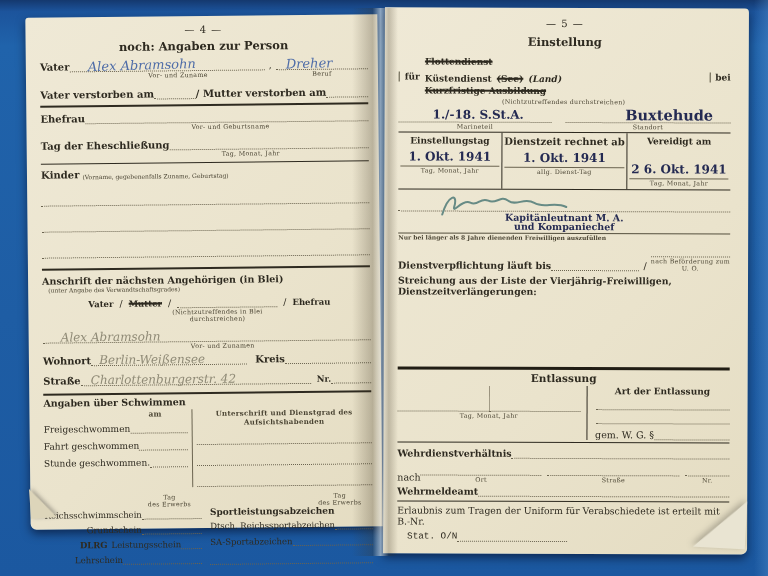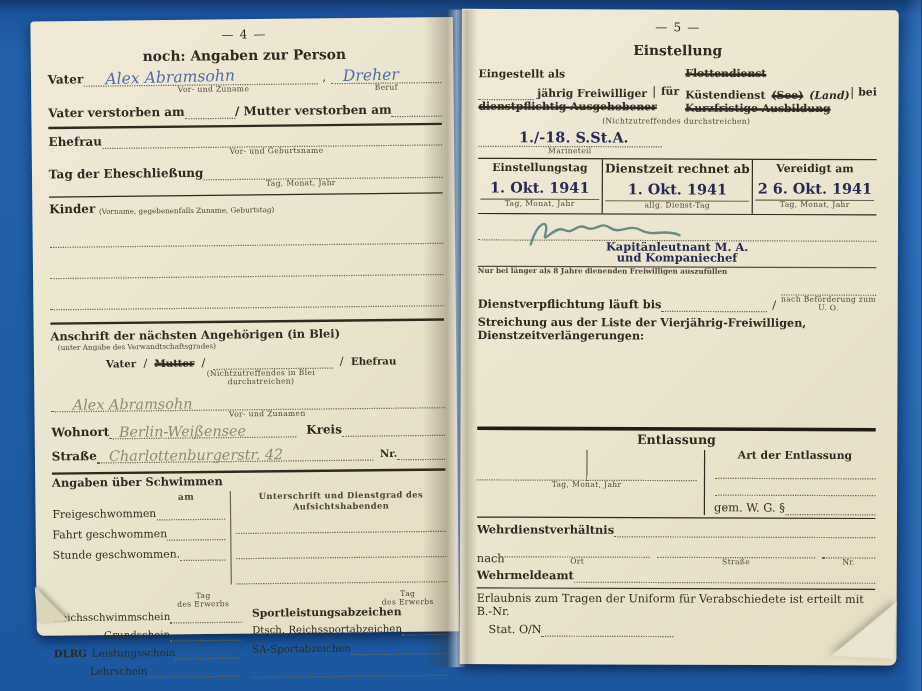--- a/index.html
+++ b/index.html
@@ -188,21 +188,21 @@
         <div class="row">
             <span class="lbl-sm" style="font-weight:normal;font-size:8.5px;">Reichsschwimmschein</span>
             <span class="dot"></span>
           </div>
         <div class="row" style="margin-top:3px;">
             <span style="width:42px;"></span>
             <span class="lbl-sm" style="font-weight:normal;font-size:8.5px;">Grundschein</span>
             <span class="dot"></span>
           </div>
         <div class="row" style="margin-top:3px;">
-            <span class="lbl-sm" style="font-size:8.5px;">DLRG</span>
+            <span class="lbl-sm" style="font-size:8.5px;margin-left:35px;">DLRG</span>
             <span class="lbl-sm" style="font-weight:normal;font-size:8.5px;margin-left:4px;">Leistungsschein</span>
             <span class="dot"></span>
           </div>
         <div class="row" style="margin-top:3px;">
             <span style="width:30px;"></span>
             <span class="lbl-sm" style="font-weight:normal;font-size:8.5px;">Lehrschein</span>
             <span class="dot"></span>
           </div>
       </div>
       <div style="flex:1;padding-left:8px;">
@@ -224,28 +224,20 @@
           </div>
       </div>
     </div>
   </div>
 
   <div class="page page-right">
     <div class="pgnum">— 5 —</div>
     <div class="h1" style="margin:6px 0 8px;">Einstellung</div>
 
     <div style="display:flex;align-items:center;">
-      <div style="width:44%;">
-        <div class="lbl-sm" style="font-size:9px;">Eingestellt als</div>
-        <div class="row" style="margin-top:4px;">
-            <span class="dot" style="max-width:46px;"></span>
-            <span class="lbl-sm" style="font-size:9px;margin-left:3px;">jährig Freiwilliger</span>
-          </div>
-        <div class="lbl-sm strike" style="font-size:9px;margin-top:1px;">dienstpflichtig Ausgehobener</div>
-      </div>
       <div class="lbl-sm" style="font-size:9px;padding:0 5px;border-left:1px solid #55503e;">für</div>
       <div style="flex:1;">
         <div class="lbl-sm strike" style="font-size:9px;">Flottendienst</div>
         <div style="white-space:nowrap;">
           <span class="lbl-sm" style="font-size:9px;text-align:right;">Küstendienst</span>
           <span class="lbl-sm strike" style="font-size:9px;">(See)</span>
           <span class="lbl-sm" style="font-size:9px;font-style:italic;">(Land)</span>
         </div>
         <div class="lbl-sm strike" style="font-size:9px;">Kurzfristige Ausbildung</div>
       </div>
@@ -254,38 +246,45 @@
     <div class="sub" style="margin:2px 0 0 90px;width:150px;">(Nichtzutreffendes durchstreichen)</div>
 
     <div style="display:flex;margin-top:2px;">
       <div style="width:46%;">
         <div class="row" style="position:relative;height:16px;">
             <span class="dot"></span>
           <span class="stamp" style="position:absolute;left:34px;bottom:1px;font-size:12px;">1./-18. S.St.A.</span>
         </div>
         <div class="sub">Marineteil</div>
       </div>
+      <div style="flex:1;margin-left:14px;">
+        <div class="row" style="position:relative;height:16px;">
+            <span class="dot"></span>
+          <span class="stamp" style="position:absolute;left:60px;bottom:0;font-size:14.5px;">Buxtehude</span>
+        </div>
+        <div class="sub">Standort</div>
+      </div>
     </div>
 
     <div class="enl-table">
       <div class="cell ctr" style="flex:1;padding:3px 2px;">
         <div class="lbl-sm" style="font-size:9px;">Einstellungstag</div>
         <div class="stamp" style="font-size:12px;margin:4px 0 2px;">1. Okt. 1941</div>
         <div style="border-top:1px solid #6b6450;"></div>
         <div class="sub">Tag, Monat, Jahr</div>
       </div>
       <div class="cell ctr" style="flex:1;padding:3px 2px;">
         <div class="lbl-sm" style="font-size:10px;">Dienstzeit rechnet ab</div>
         <div class="stamp" style="font-size:12px;margin:4px 0 2px;">1. Okt. 1941</div>
         <div style="border-top:1px solid #6b6450;"></div>
         <div class="sub">allg. Dienst-Tag</div>
       </div>
       <div class="cell ctr" style="flex:1;padding:3px 2px;">
         <div class="lbl-sm" style="font-size:9px;">Vereidigt am</div>
-        <div class="stamp" style="font-size:12px;margin:4px 0 2px;">2 6. Okt. 1941</div>
+        <div class="stamp" style="font-size:12px;margin:16px 0 2px;">2 6. Okt. 1941</div>
         <div style="border-top:1px solid #6b6450;"></div>
         <div class="sub">Tag, Monat, Jahr</div>
       </div>
     </div>
 
     <div style="display:flex;margin-top:5px;position:relative;">
       <div style="flex:1;position:relative;">
         <svg class="sig" width="150" height="34" viewBox="0 0 150 34" style="left:30px;top:-6px;">
           <path d="M14 26 C 20 6, 30 4, 26 18 C 24 26, 34 10, 42 14 C 50 18, 52 8, 60 12 C 68 16, 72 6, 80 12 C 88 18, 96 8, 106 14 C 116 20, 126 12, 138 18" fill="none" stroke="#678b85" stroke-width="2" stroke-linecap="round"></path>
         </svg>
@@ -350,21 +349,21 @@
           <span class="sub">Nr.</span>
         </span>
     </div>
     <div class="row" style="margin-top:2px;">
       <span class="lbl" style="font-size:9.5px;">Wehrmeldeamt</span>
       <span class="dot"></span>
     </div>
     <hr class="rule" style="margin:4px 0 3px;">
     <div class="lbl-sm" style="font-weight:normal;font-size:9.3px;white-space:normal;">Erlaubnis zum Tragen der Uniform für Verabschiedete ist erteilt mit B.-Nr.</div>
     <div class="row" style="margin-top:3px;">
-      <span class="lbl-sm" style="font-weight:normal;font-size:9.3px;margin-left:10px;">Stat. O/N</span>
+      <span class="lbl-sm" style="font-weight:normal;font-size:9.3px;margin-left:10px;font-family:Liberation Mono, monospace;">Stat. O/N</span>
       <span class="dot" style="max-width:110px;"></span>
       <span style="flex:1;"></span>
     </div>
   </div>
 
   <div class="gutter"></div>
   <div class="fold-bl"></div>
   <div class="fold-br"></div>
 </div>
 

